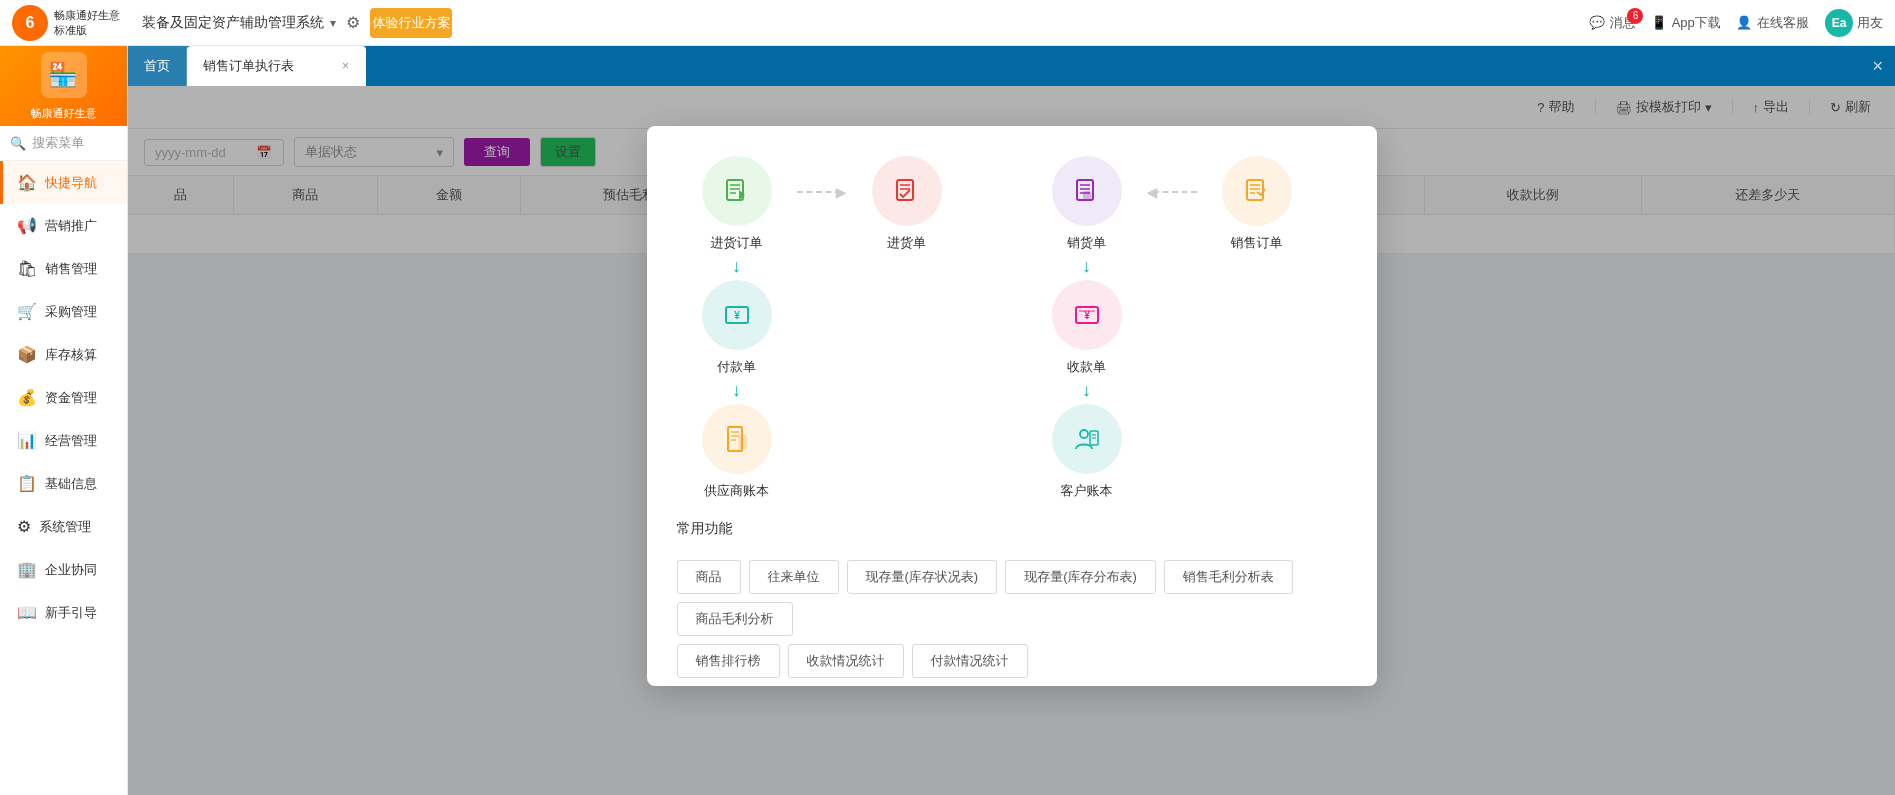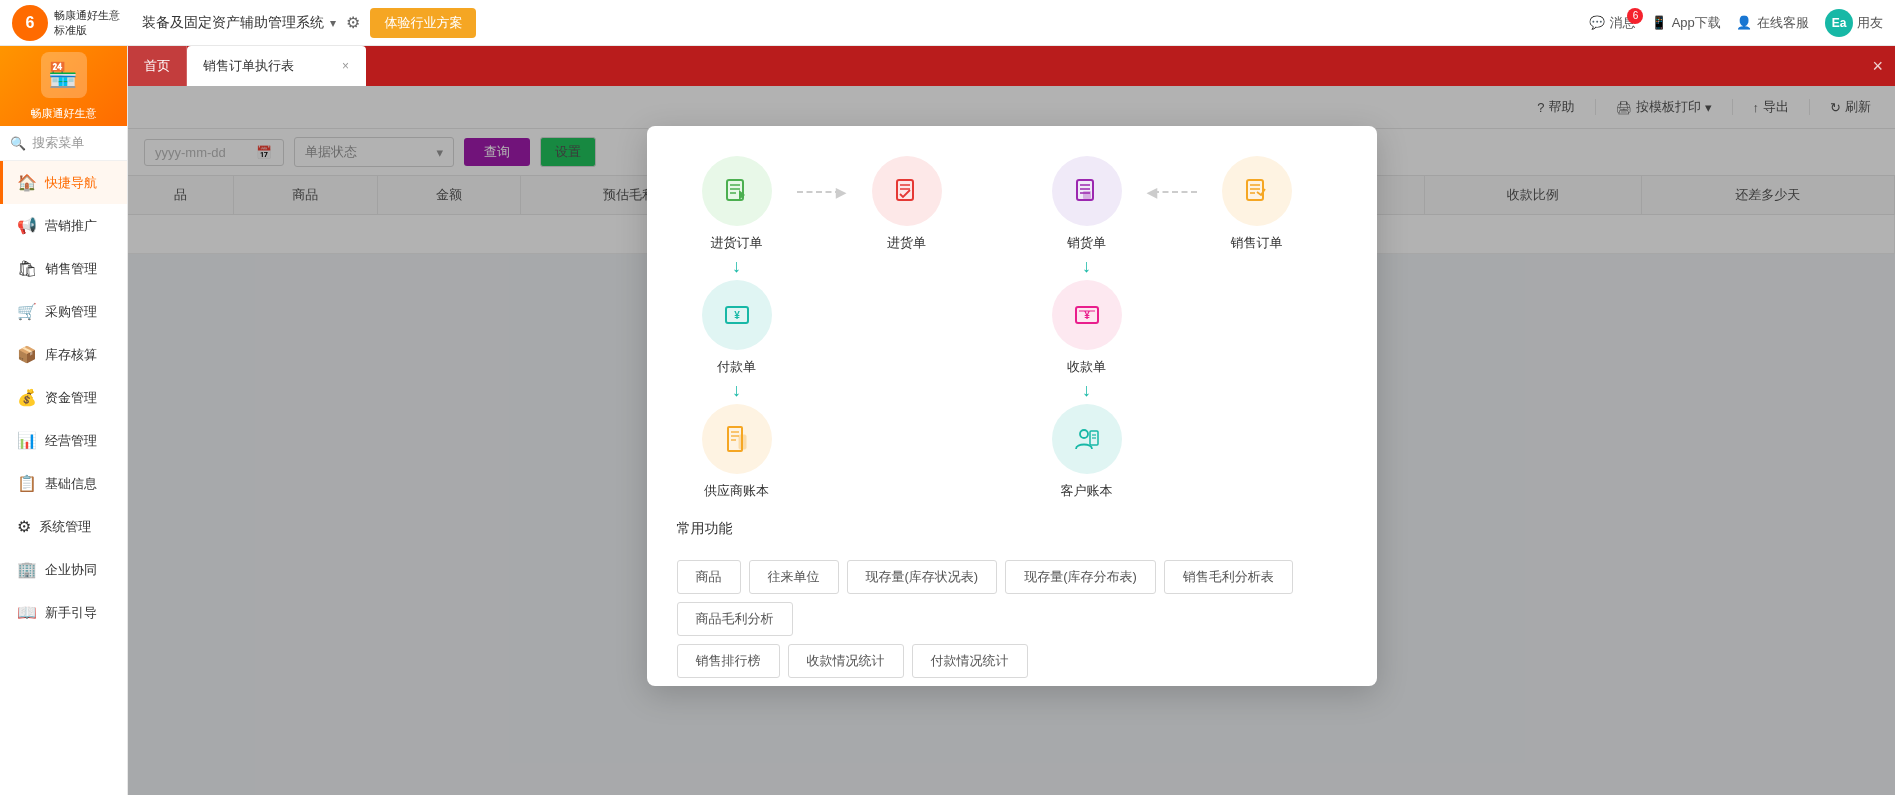--- a/index.html
+++ b/index.html
@@ -4,30 +4,30 @@
   <style>
     * { box-sizing: border-box; margin: 0; padding: 0; }
     body { font-family: 'Microsoft YaHei', Arial, sans-serif; font-size: 13px; background: #f5f5f5; overflow: hidden; }
 
     
     .app-container { display: flex; flex-direction: column; height: 795px; width: 1895px; }
     .top-bar { display: flex; align-items: center; height: 46px; background: #fff; border-bottom: 1px solid #e8e8e8; padding: 0 12px; gap: 10px; }
     .main-area { display: flex; flex: 1; overflow: hidden; }
     .sidebar { width: 128px; background: #fff; border-right: 1px solid #e8e8e8; display: flex; flex-direction: column; }
     .content-area { flex: 1; display: flex; flex-direction: column; overflow: hidden; }
-    .tab-bar { display: flex; align-items: center; height: 40px; background: #b91c1c; padding: 0 0 0 0; }
+    .tab-bar { display: flex; align-items: center; height: 40px; background: #0369a1; padding: 0 0 0 0; }
     .content-body { flex: 1; background: #f0f2f5; position: relative; overflow: hidden; }
 
     
     .logo-area { display: flex; align-items: center; gap: 6px; width: 120px; }
     .logo-text { font-size: 11px; color: #333; line-height: 1.3; }
     .sys-title { display: flex; align-items: center; gap: 6px; color: #333; font-size: 14px; font-weight: 500; }
     .dropdown-btn { background: none; border: none; cursor: pointer; color: #666; font-size: 12px; }
     .gear-btn { background: none; border: none; cursor: pointer; color: #666; font-size: 16px; }
-    .experience-btn { background: #f5a623; color: #fff; border: none; border-radius: 4px; padding: 6px 14px; font-size: 13px; cursor: pointer; }
+    .experience-btn { background: #f5a623; color: #fff; border: none; border-radius: 4px; padding: 6px 2px; font-size: 13px; cursor: pointer; }
     .top-right { margin-left: auto; display: flex; align-items: center; gap: 16px; }
     .top-right-item { display: flex; align-items: center; gap: 4px; color: #555; font-size: 13px; cursor: pointer; position: relative; }
     .badge { background: #f5222d; color: #fff; font-size: 10px; border-radius: 8px; padding: 0 4px; min-width: 16px; height: 16px; display: flex; align-items: center; justify-content: center; position: absolute; top: -6px; right: -8px; }
     .user-label { color: #555; font-size: 13px; }
     .user-abbr { background: #17b8a6; color: #fff; width: 28px; height: 28px; border-radius: 50%; display: flex; align-items: center; justify-content: center; font-size: 12px; font-weight: bold; }
 
     
     .sidebar-logo-area { height: 80px; background: linear-gradient(135deg, #ff9500, #ff6b00); display: flex; flex-direction: column; align-items: center; justify-content: center; color: #fff; gap: 4px; }
     .sidebar-search { display: flex; align-items: center; padding: 8px 10px; border-bottom: 1px solid #f0f0f0; gap: 6px; color: #999; font-size: 13px; cursor: pointer; }
     .sidebar-item { display: flex; align-items: center; gap: 8px; padding: 12px 14px; cursor: pointer; color: #333; font-size: 13px; border-left: 3px solid transparent; }

